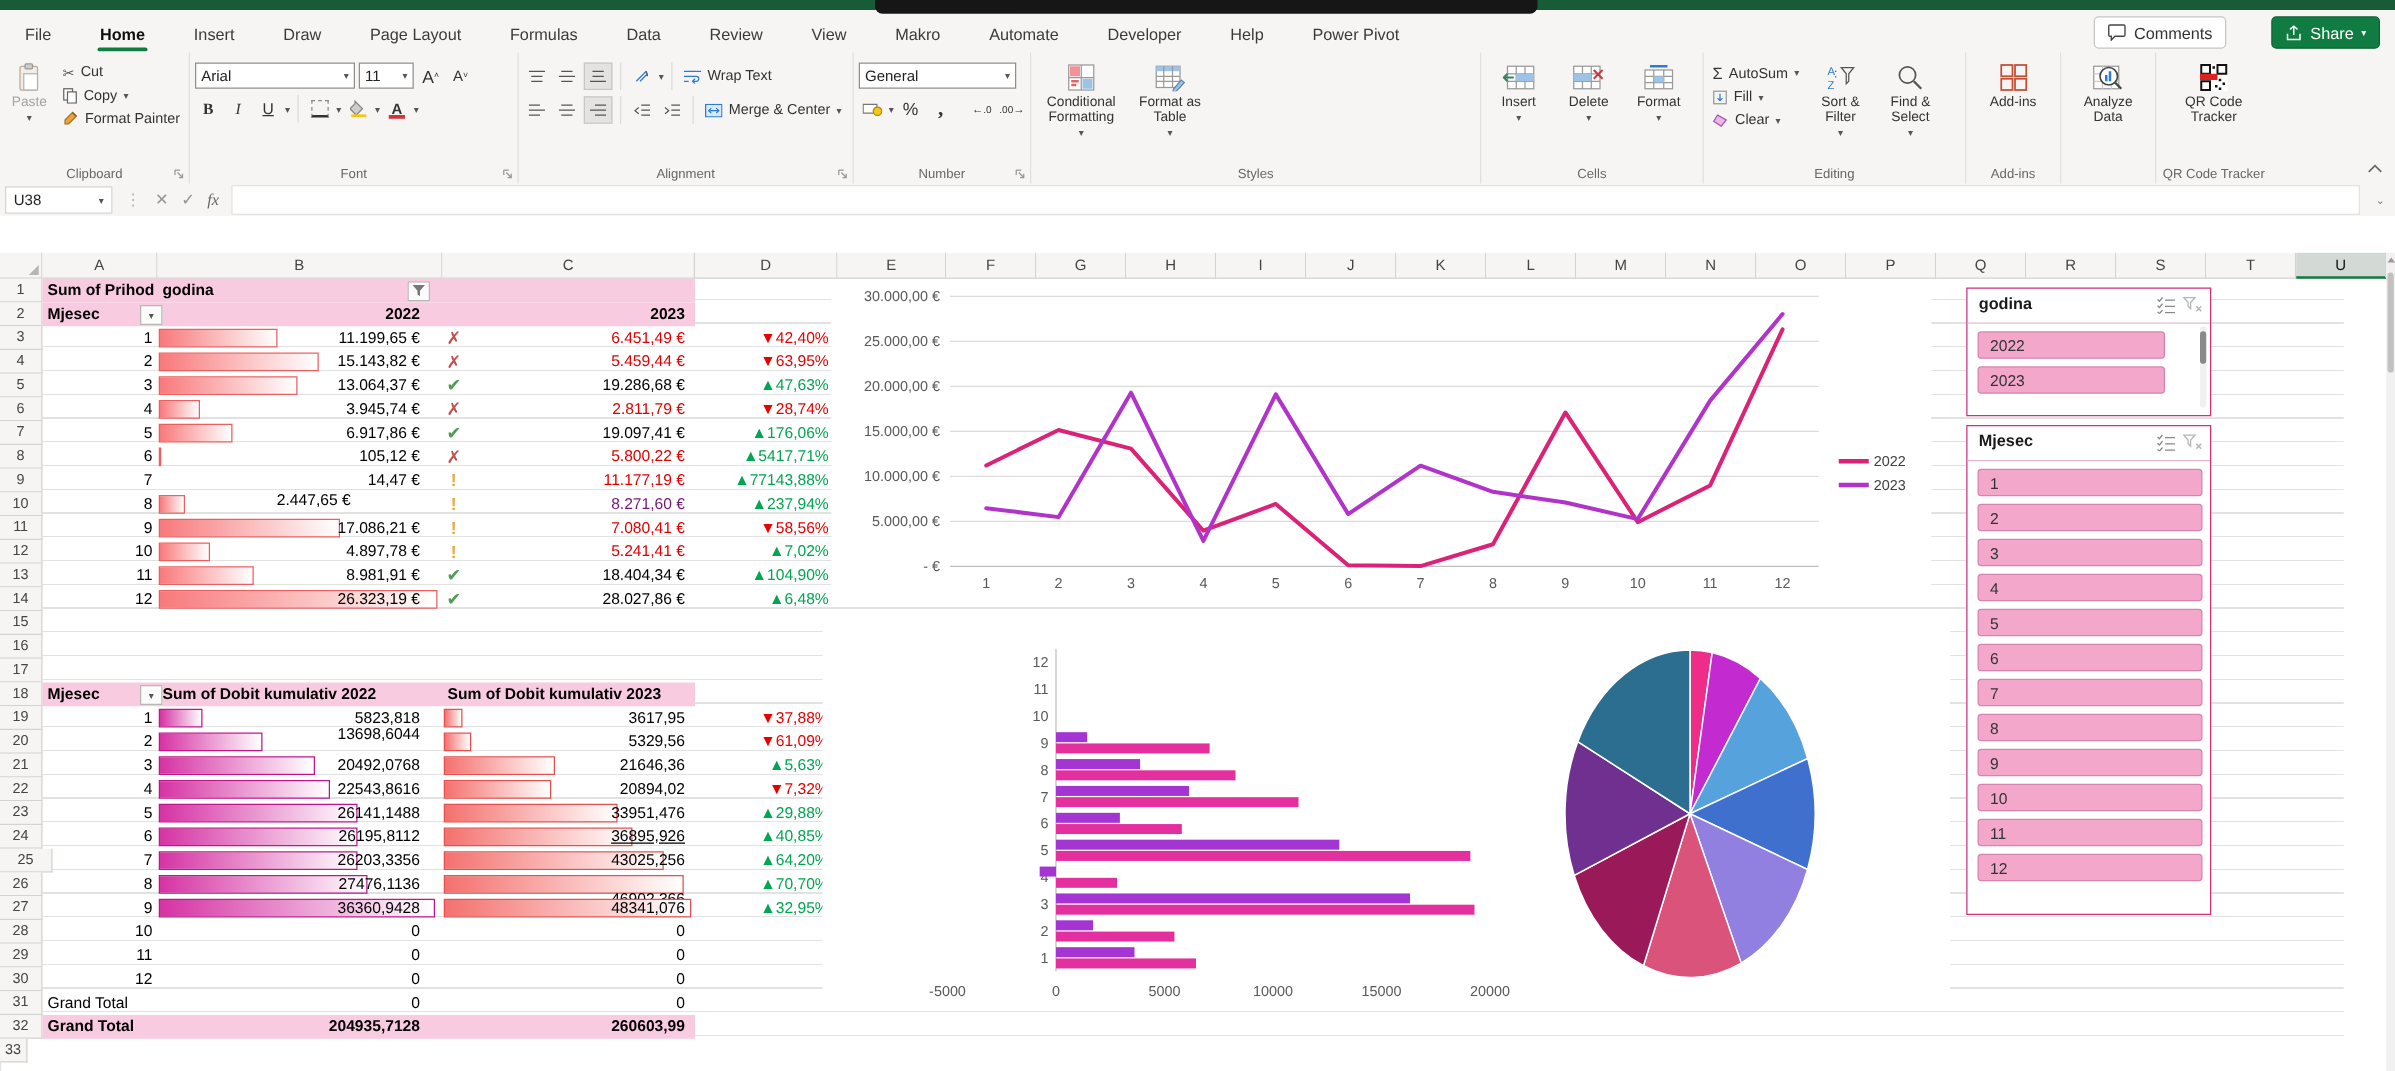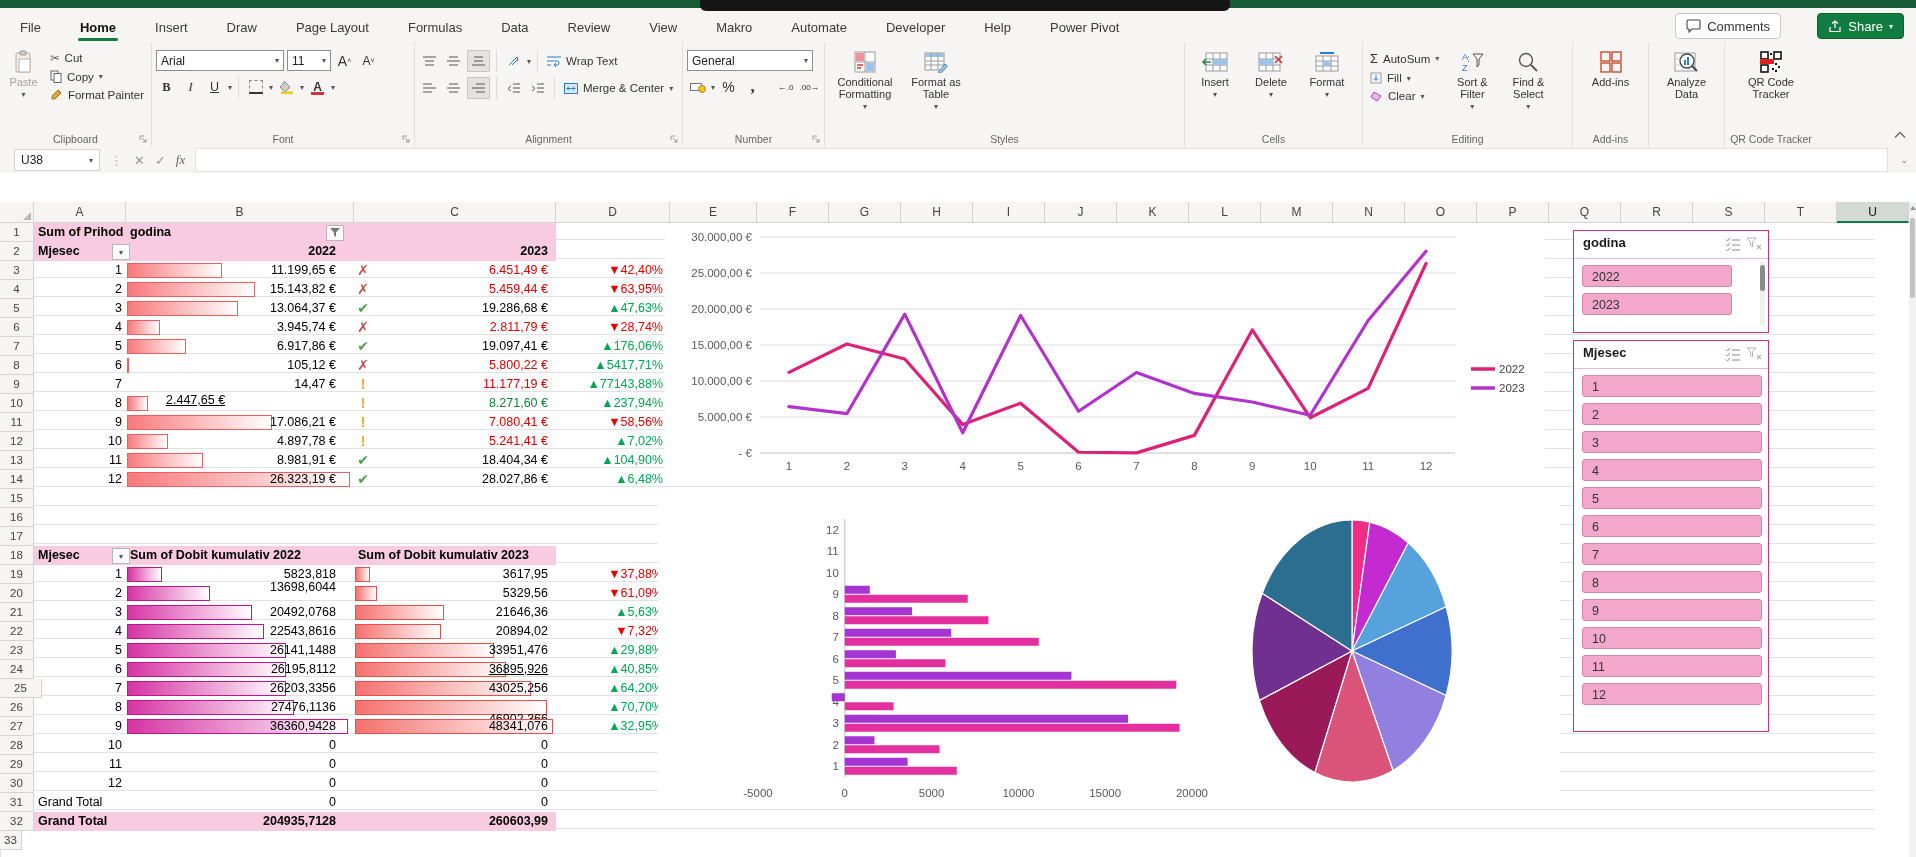--- a/index.html
+++ b/index.html
@@ -36,21 +36,21 @@
   .sep{width:1px;height:22px;background:#dddbd9;margin:0 3px;}
   .gal{display:grid;grid-template-columns:92px 92px;grid-template-rows:22px 22px;border:1px solid #c8c6c4;background:#fff;}
   .gi{border:1px solid #e6e4e2;box-sizing:border-box;font-size:11.5px;display:flex;align-items:center;padding:0 6px;background:#fff;color:#000;}
   .gi.sel{border:2px solid #444;}
   .gi.bad{background:#FFC7CE;color:#9C0006;}
   .galarr{display:flex;flex-direction:column;border:1px solid #c8c6c4;border-left:none;}
   .galarr div{flex:1;width:16px;display:flex;align-items:center;justify-content:center;font-size:7px;color:#555;border-bottom:1px solid #e4e2e0;background:#fafafa;}
   .dis{color:#a5a3a1;}
   
   .fbar{position:absolute;left:0;top:147px;width:1916px;height:26px;background:#f7f5f4;display:flex;align-items:center;border-bottom:1px solid #e0dedc;}
-  .namebox{width:86px;height:22px;background:#fff;border:1px solid #d6d4d2;margin-left:14px;display:flex;align-items:center;justify-content:space-between;padding:0 6px;font-size:12px;box-sizing:border-box;}
+  .namebox{width:86px;height:22px;background:#fff;border:1px solid #d6d4d2;margin-left:4px;display:flex;align-items:center;justify-content:space-between;padding:0 6px;font-size:12px;box-sizing:border-box;}
   .fxbtns{display:flex;align-items:center;gap:10px;padding:0 10px;color:#9a9896;font-size:13px;}
   .finput{flex:1;height:22px;background:#fff;border:1px solid #e4e2e0;margin-right:4px;}
   
   .sheet{position:absolute;left:0;top:173px;width:1916px;height:684px;background:#fff;}
   .sheetin{position:absolute;left:0;top:29px;width:1916px;height:655px;overflow:hidden;}
   .hd{position:absolute;box-sizing:border-box;background:#f6f5f4;border-right:1px solid #d5d3d1;border-bottom:1px solid #d5d3d1;
       font-size:12px;color:#444;display:flex;align-items:center;justify-content:center;}
   .hd.sel{background:#d3d9d4;border-bottom:2px solid #107C41;color:#111;}
   .cell{position:absolute;height:19px;line-height:19px;font-size:12.5px;color:#000;white-space:nowrap;overflow:visible;}
   .r{text-align:right;}
@@ -628,23 +628,23 @@
         <div class="ico" style="left: 354px; top: 154px; color: rgb(192, 80, 77);">✗</div>
         <div class="cell r" style="left: 378px; top: 154px; width: 170px; text-align: right; color: rgb(223, 0, 0);">5.800,22 €</div>
         <div class="cell r" style="left: 493px; top: 154px; width: 170px; text-align: right; color: rgb(0, 166, 80);">▲5417,71%</div>
         <div class="cell r" style="left: -48px; top: 173px; width: 170px; text-align: right;">7</div>
         <div class="cell r" style="left: 166px; top: 173px; width: 170px; text-align: right;">14,47 €</div>
         <div class="ico" style="left: 354px; top: 173px; color: rgb(234, 169, 56);">!</div>
         <div class="cell r" style="left: 378px; top: 173px; width: 170px; text-align: right; color: rgb(223, 0, 0);">11.177,19 €</div>
         <div class="cell r" style="left: 493px; top: 173px; width: 170px; text-align: right; color: rgb(0, 166, 80);">▲77143,88%</div>
         <div class="cell r" style="left: -48px; top: 192px; width: 170px; text-align: right;">8</div>
         <div class="dbar" style="left: 127px; top: 194px; width: 21px; background: linear-gradient(90deg, rgb(248, 121, 123), rgb(255, 255, 255)); border: 1px solid rgb(237, 94, 96);"></div>
-        <div class="cell r" style="left: 166px; top: 189px; width: 170px; text-align: left; text-decoration: underline;">2.447,65 €</div>
+        <div class="cell r" style="left: 166px; top: 189px; width: 170px; text-align: center;">2.447,65 €</div>
         <div class="ico" style="left: 354px; top: 192px; color: rgb(234, 169, 56);">!</div>
-        <div class="cell r" style="left: 378px; top: 192px; width: 170px; text-align: right; color: #15803d;">8.271,60 €</div>
+        <div class="cell r" style="left: 378px; top: 192px; width: 170px; text-align: right; color: #701a75;">8.271,60 €</div>
         <div class="cell r" style="left: 493px; top: 192px; width: 170px; text-align: right; color: rgb(0, 166, 80);">▲237,94%</div>
         <div class="cell r" style="left: -48px; top: 211px; width: 170px; text-align: right;">9</div>
         <div class="dbar" style="left: 127px; top: 213px; width: 145px; background: linear-gradient(90deg, rgb(248, 121, 123), rgb(255, 255, 255)); border: 1px solid rgb(237, 94, 96);"></div>
         <div class="cell r" style="left: 166px; top: 211px; width: 170px; text-align: right;">17.086,21 €</div>
         <div class="ico" style="left: 354px; top: 211px; color: rgb(234, 169, 56);">!</div>
         <div class="cell r" style="left: 378px; top: 211px; width: 170px; text-align: right; color: rgb(223, 0, 0);">7.080,41 €</div>
         <div class="cell r" style="left: 493px; top: 211px; width: 170px; text-align: right; color: rgb(232, 0, 0);">▼58,56%</div>
         <div class="cell r" style="left: -48px; top: 230px; width: 170px; text-align: right;">10</div>
         <div class="dbar" style="left: 127px; top: 232px; width: 41px; background: linear-gradient(90deg, rgb(248, 121, 123), rgb(255, 255, 255)); border: 1px solid rgb(237, 94, 96);"></div>
         <div class="cell r" style="left: 166px; top: 230px; width: 170px; text-align: right;">4.897,78 €</div>

